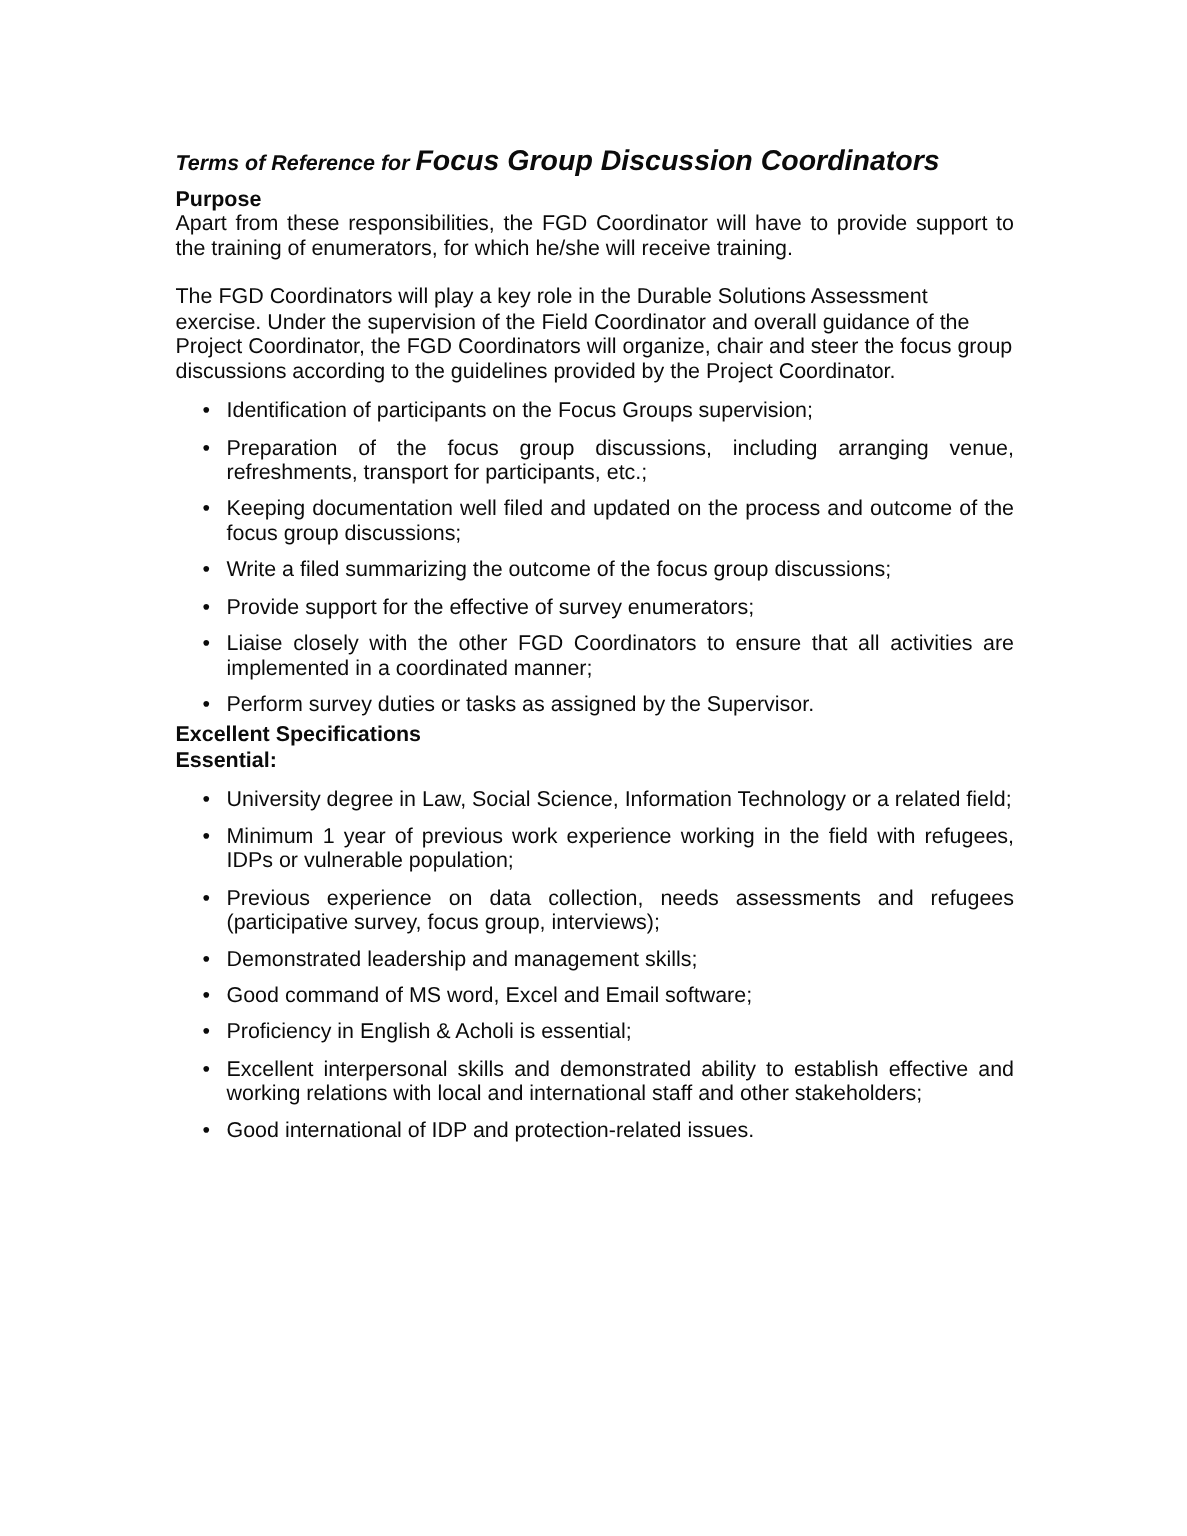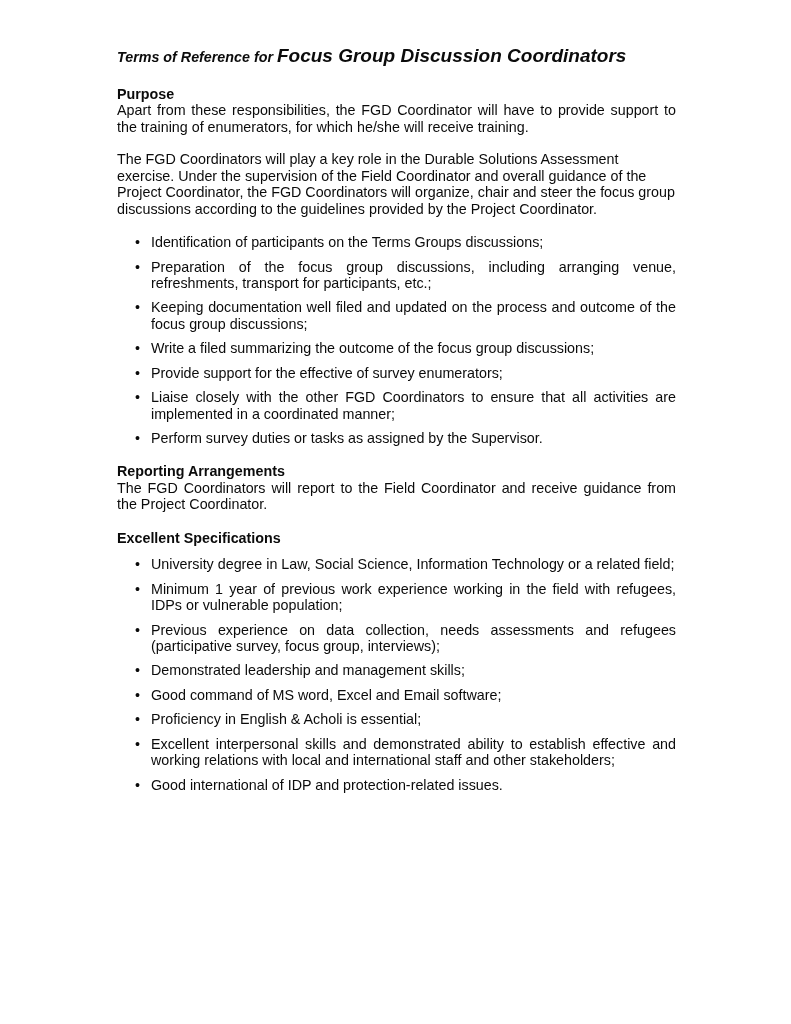--- a/index.html
+++ b/index.html
@@ -6,21 +6,21 @@
     margin: 0;
     padding: 0;
     background: #ffffff;
   }
   .page {
     position: relative;
     width: 791px;
     height: 1024px;
     box-sizing: border-box;
     background: #ffffff;
-    padding: 44px 115px 40px 117px;
+    padding: 96px 115px 40px 117px;
     font-family: "Liberation Sans", sans-serif;
     font-size: 14.3px;
     line-height: 1.15;
     color: #0b0b0b;
     overflow: hidden;
   }
   .doc-title {
     font-weight: bold;
     font-style: italic;
     font-size: 14.3px;
@@ -30,21 +30,21 @@
   .doc-title .title-main {
     font-size: 19px;
   }
   .doc-subtitle {
     font-weight: bold;
     font-style: italic;
     font-size: 14.3px;
     line-height: 16px;
   }
   .section {
-    margin-top: 17px;
+    margin-top: 4px;
   }
   .heading {
     font-weight: bold;
     font-size: 14.3px;
     margin: 0;
   }
   .subheading {
     font-weight: bold;
     font-size: 14.3px;
     margin: 0;
@@ -93,21 +93,21 @@
   <div class="section">
     <p class="heading">Purpose</p>
     <p class="para justified">Apart from these responsibilities, the FGD Coordinator will have to provide support to the training of enumerators, for which he/she will receive training.</p>
     <p class="para">The FGD Coordinators will play a key role in the Durable Solutions Assessment exercise. Under the supervision of the Field Coordinator and overall guidance of the Project Coordinator, the FGD Coordinators will organize, chair and steer the focus group discussions according to the guidelines provided by the Project Coordinator.</p>
   </div>
 
   <div class="section">
     <ul class="bullets">
       <li>
         <span class="bullet-marker">•</span>
-        <span class="li-text">Identification of participants on the Terms Groups discussions;</span>
+        <span class="li-text">Identification of participants on the Focus Groups supervision;</span>
       </li>
       <li>
         <span class="bullet-marker">•</span>
         <span class="li-text">Preparation of the focus group discussions, including arranging venue, refreshments, transport for participants, etc.;</span>
       </li>
       <li>
         <span class="bullet-marker">•</span>
         <span class="li-text">Keeping documentation well filed and updated on the process and outcome of the focus group discussions;</span>
       </li>
       <li>
@@ -122,27 +122,24 @@
         <span class="bullet-marker">•</span>
         <span class="li-text">Liaise closely with the other FGD Coordinators to ensure that all activities are implemented in a coordinated manner;</span>
       </li>
       <li>
         <span class="bullet-marker">•</span>
         <span class="li-text">Perform survey duties or tasks as assigned by the Supervisor.</span>
       </li>
     </ul>
   </div>
 
-  <div class="section">
-    <p class="heading">Reporting Arrangements</p>
-    <p class="para justified">The FGD Coordinators will report to the Field Coordinator and receive guidance from the Project Coordinator.</p>
-  </div>
 
   <div class="section">
     <p class="heading">Excellent Specifications</p>
+    <p class="subheading">Essential:</p>
     <ul class="bullets">
       <li>
         <span class="bullet-marker">•</span>
         <span class="li-text">University degree in Law, Social Science, Information Technology or a related field;</span>
       </li>
       <li>
         <span class="bullet-marker">•</span>
         <span class="li-text">Minimum 1 year of previous work experience working in the field with refugees, IDPs or vulnerable population;</span>
       </li>
       <li>

